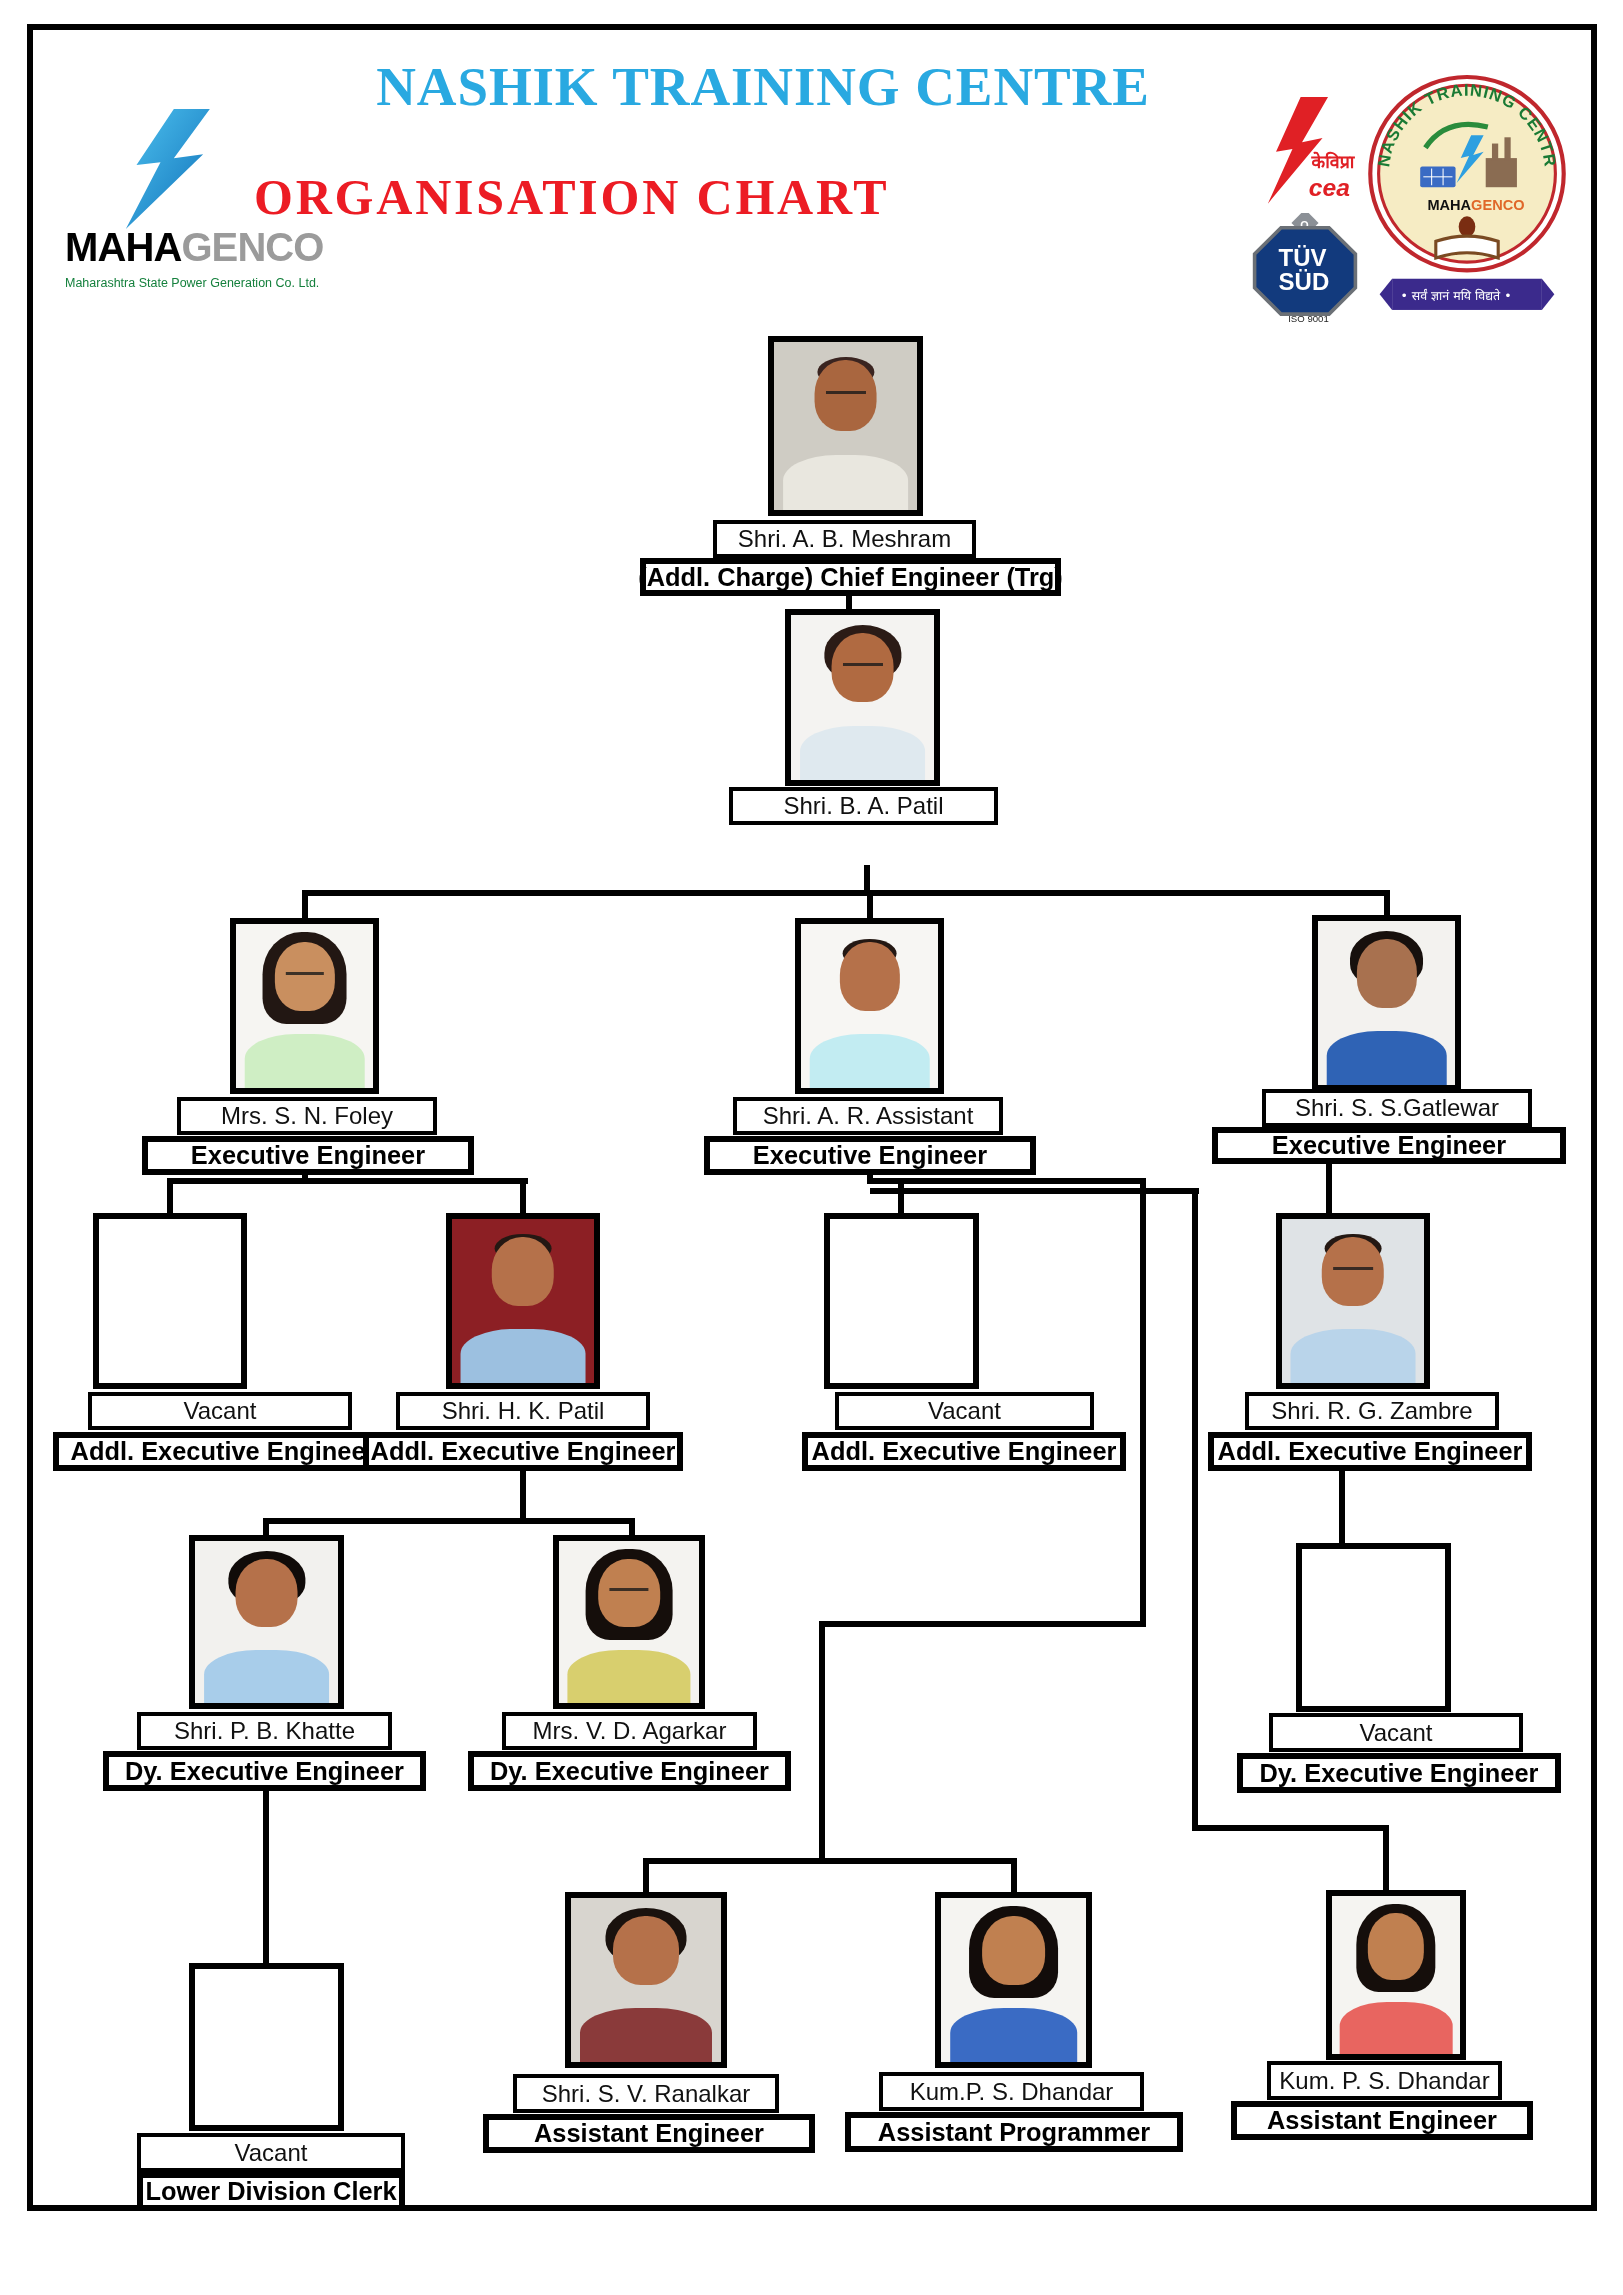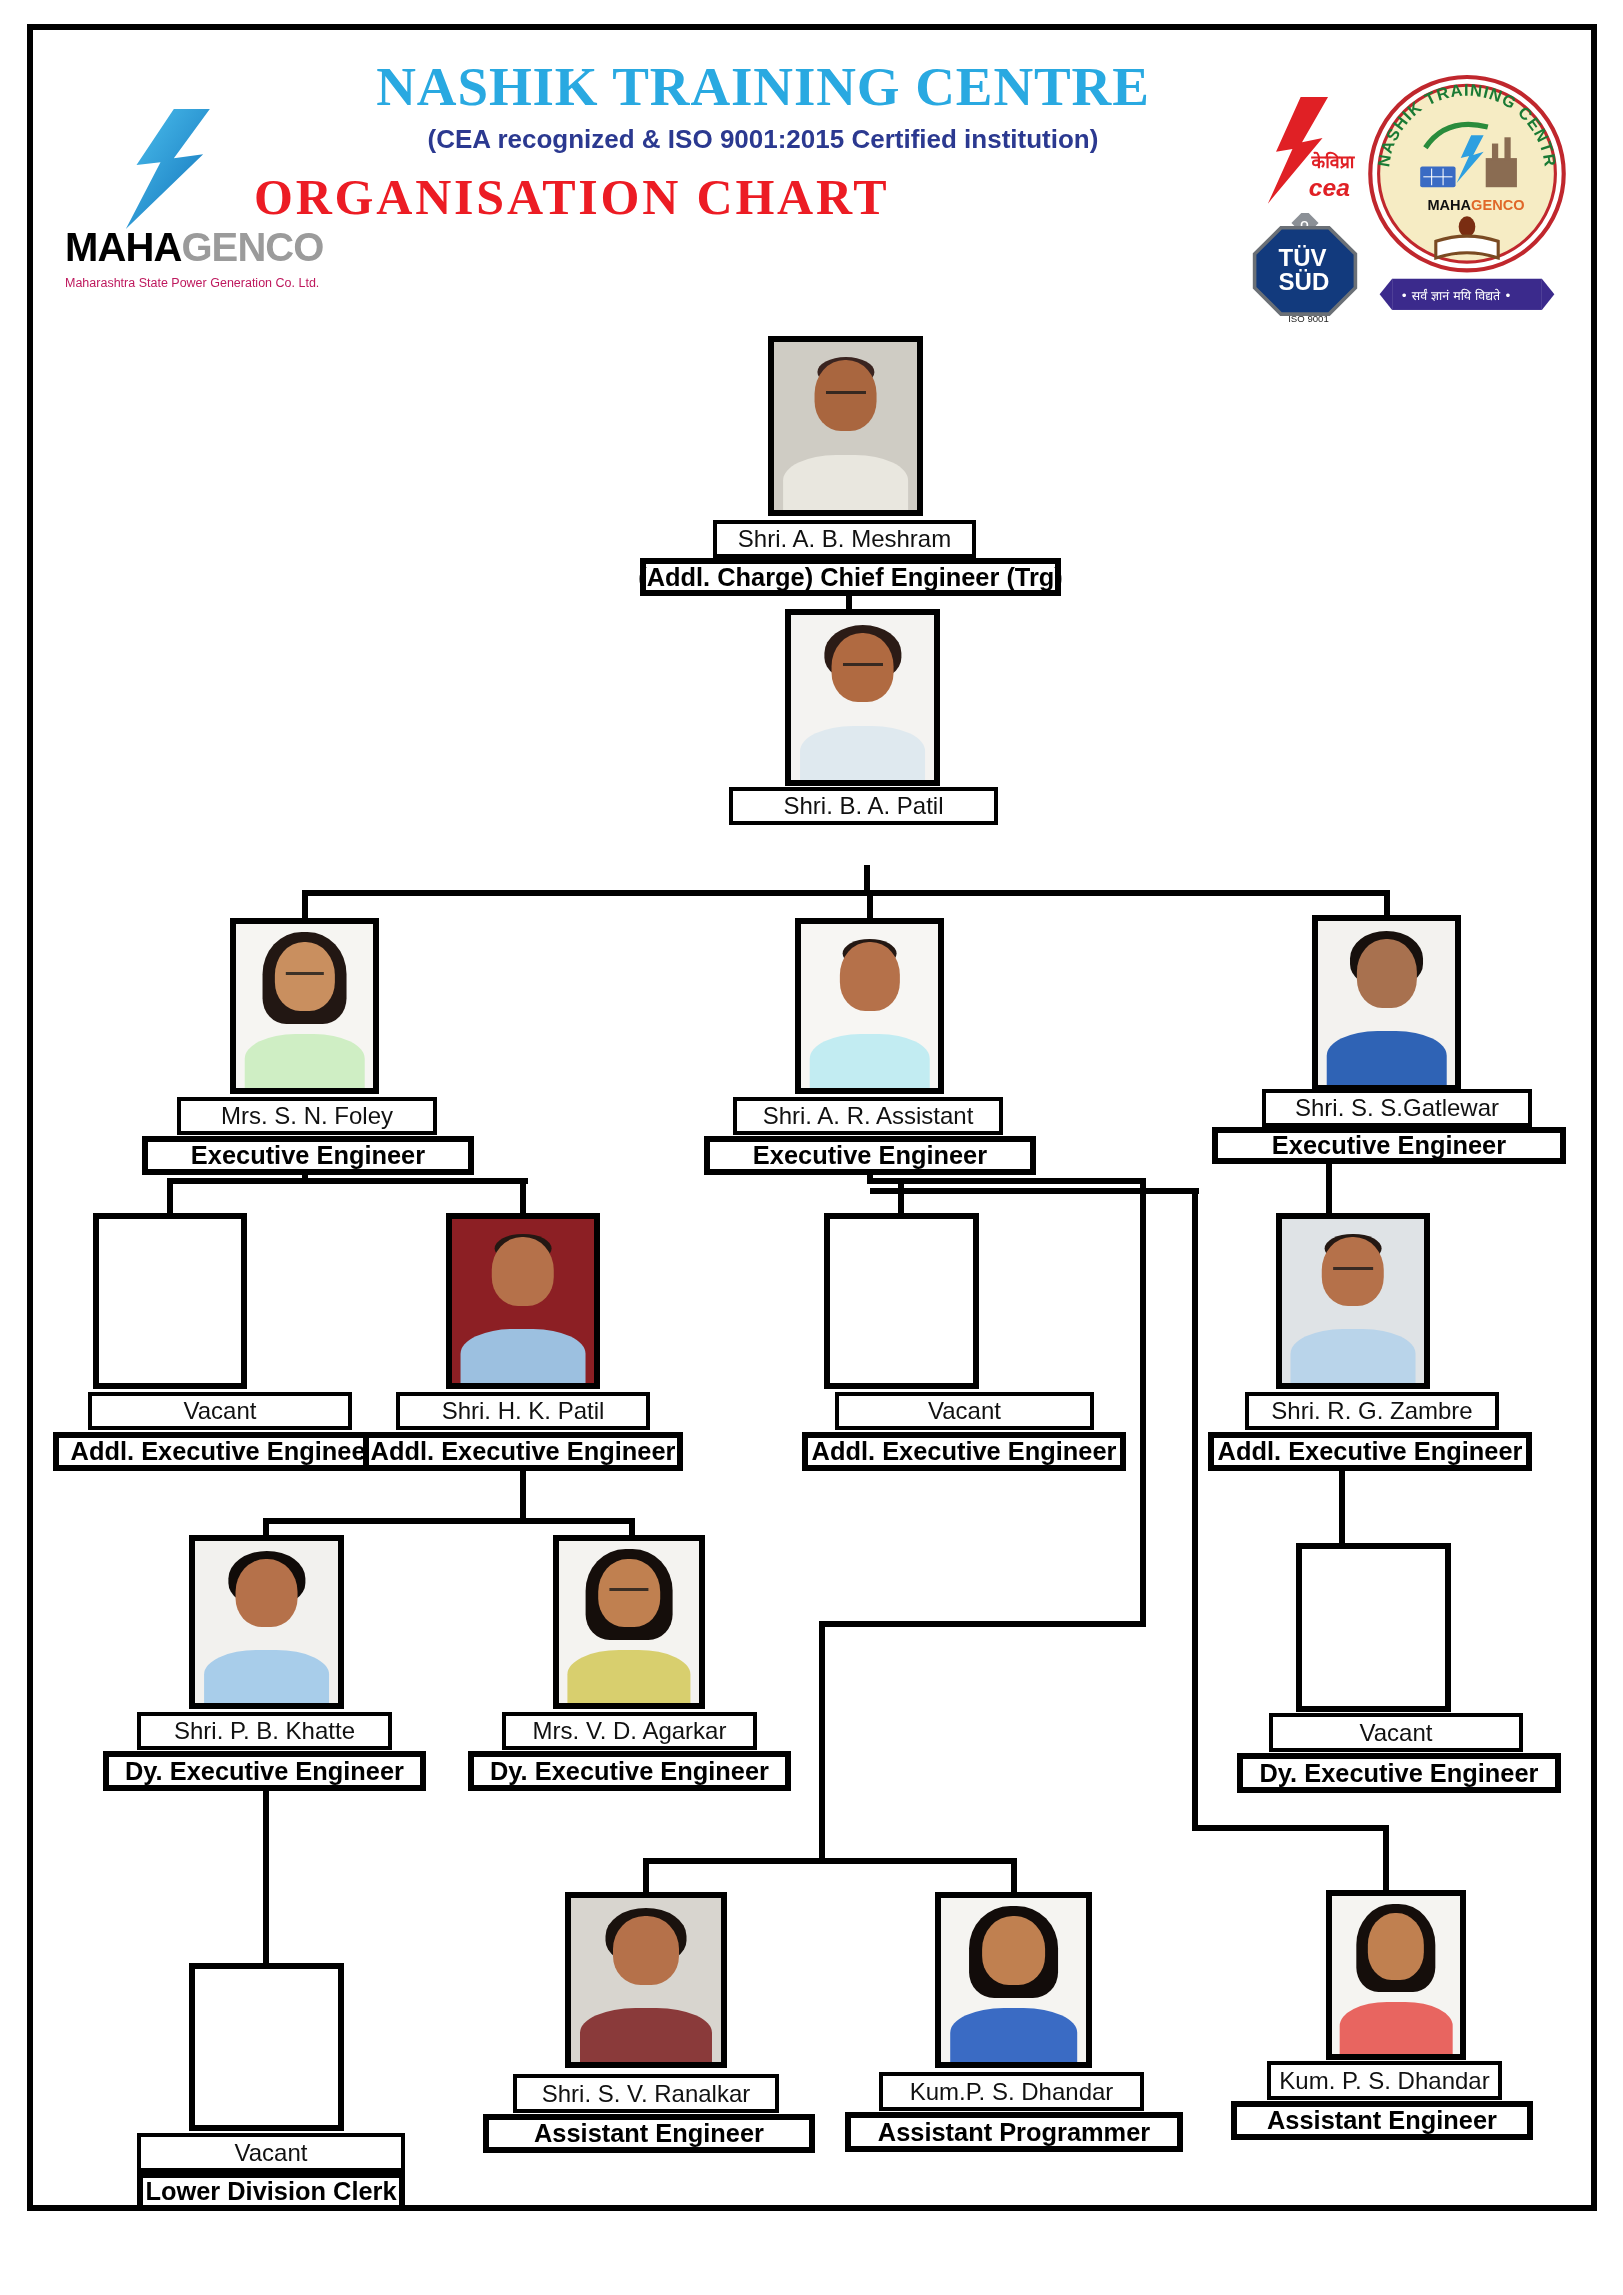--- a/index.html
+++ b/index.html
@@ -13,21 +13,21 @@
          font-size:55px;letter-spacing:0.9px}
   .subtitle{position:absolute;left:254px;top:124px;width:1018px;text-align:center;
             font-weight:bold;font-size:26px}
   .orgtitle{position:absolute;left:254px;top:168px;width:1018px;text-align:left;
             font-family:"Liberation Serif","DejaVu Serif",serif;font-weight:bold;
             font-size:50px;letter-spacing:2.8px}
   .logoL{position:absolute;left:65px;top:109px;width:241px;height:204px}
   .logoL .brand{position:absolute;left:0;top:116px;width:241px;font-size:40px;
                 font-weight:bold;letter-spacing:-0.9px}
   .logoL .brand .g2{color:#9b9b9b}
-  .logoL .tag{position:absolute;left:0;top:167px;width:259px;font-size:12.5px;color:#be185d}
+  .logoL .tag{position:absolute;left:0;top:167px;width:259px;font-size:12.5px;color:#15803d}
   .svgbox{position:absolute}
   
   .photo{position:absolute;background:#fff;border:6px solid #000;box-sizing:border-box;overflow:hidden}
   .nbox{position:absolute;background:#fff;border:4.6px solid #000;box-sizing:border-box;
         display:flex;align-items:center;justify-content:center;font-size:24px;color:#111;
         white-space:nowrap}
   .rbox{position:absolute;background:#fff;border:6px solid #000;box-sizing:border-box;
         display:flex;align-items:center;justify-content:center;font-size:25.4px;
         font-weight:bold;color:#000;white-space:nowrap}
   
@@ -94,21 +94,20 @@
   .c29{left:263px;top:1518px;width:6px;height:20.4px}
   .c30{left:629px;top:1518px;width:6px;height:20.4px}
 </style>
 </head>
 <body>
 
 <div id="page">
   <div class="pborder"></div>
 
   <div class="title" style="color:#29A9E1">NASHIK TRAINING CENTRE</div>
-  <div class="subtitle" style="color:#2B3990">(CEA recognized &amp; ISO 9001:2015 Certified institution)</div>
   <div class="orgtitle" style="color:#EC1C24">ORGANISATION CHART</div>
 
   <div class="logoL">
     <svg class="svgbox" style="left:42px;top:0;width:139px;height:120px" viewBox="0 0 100 90">
       <defs>
           <linearGradient id="bg1" x1="0" y1="0" x2="1" y2="1">
         <stop offset="0" stop-color="#4fc3f0"></stop>
             <stop offset="1" stop-color="#0e6fb8"></stop>
       </linearGradient>
         </defs>

